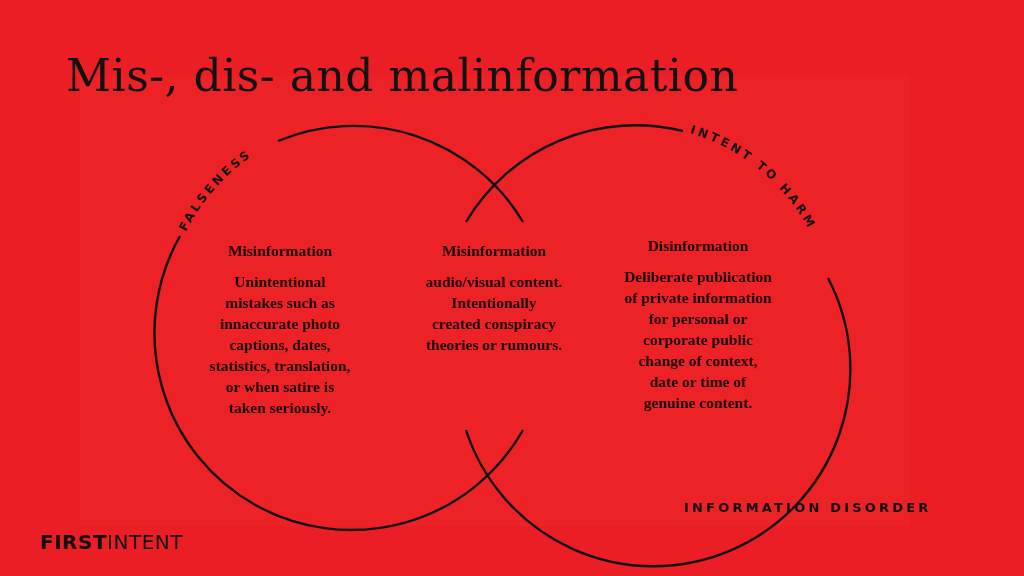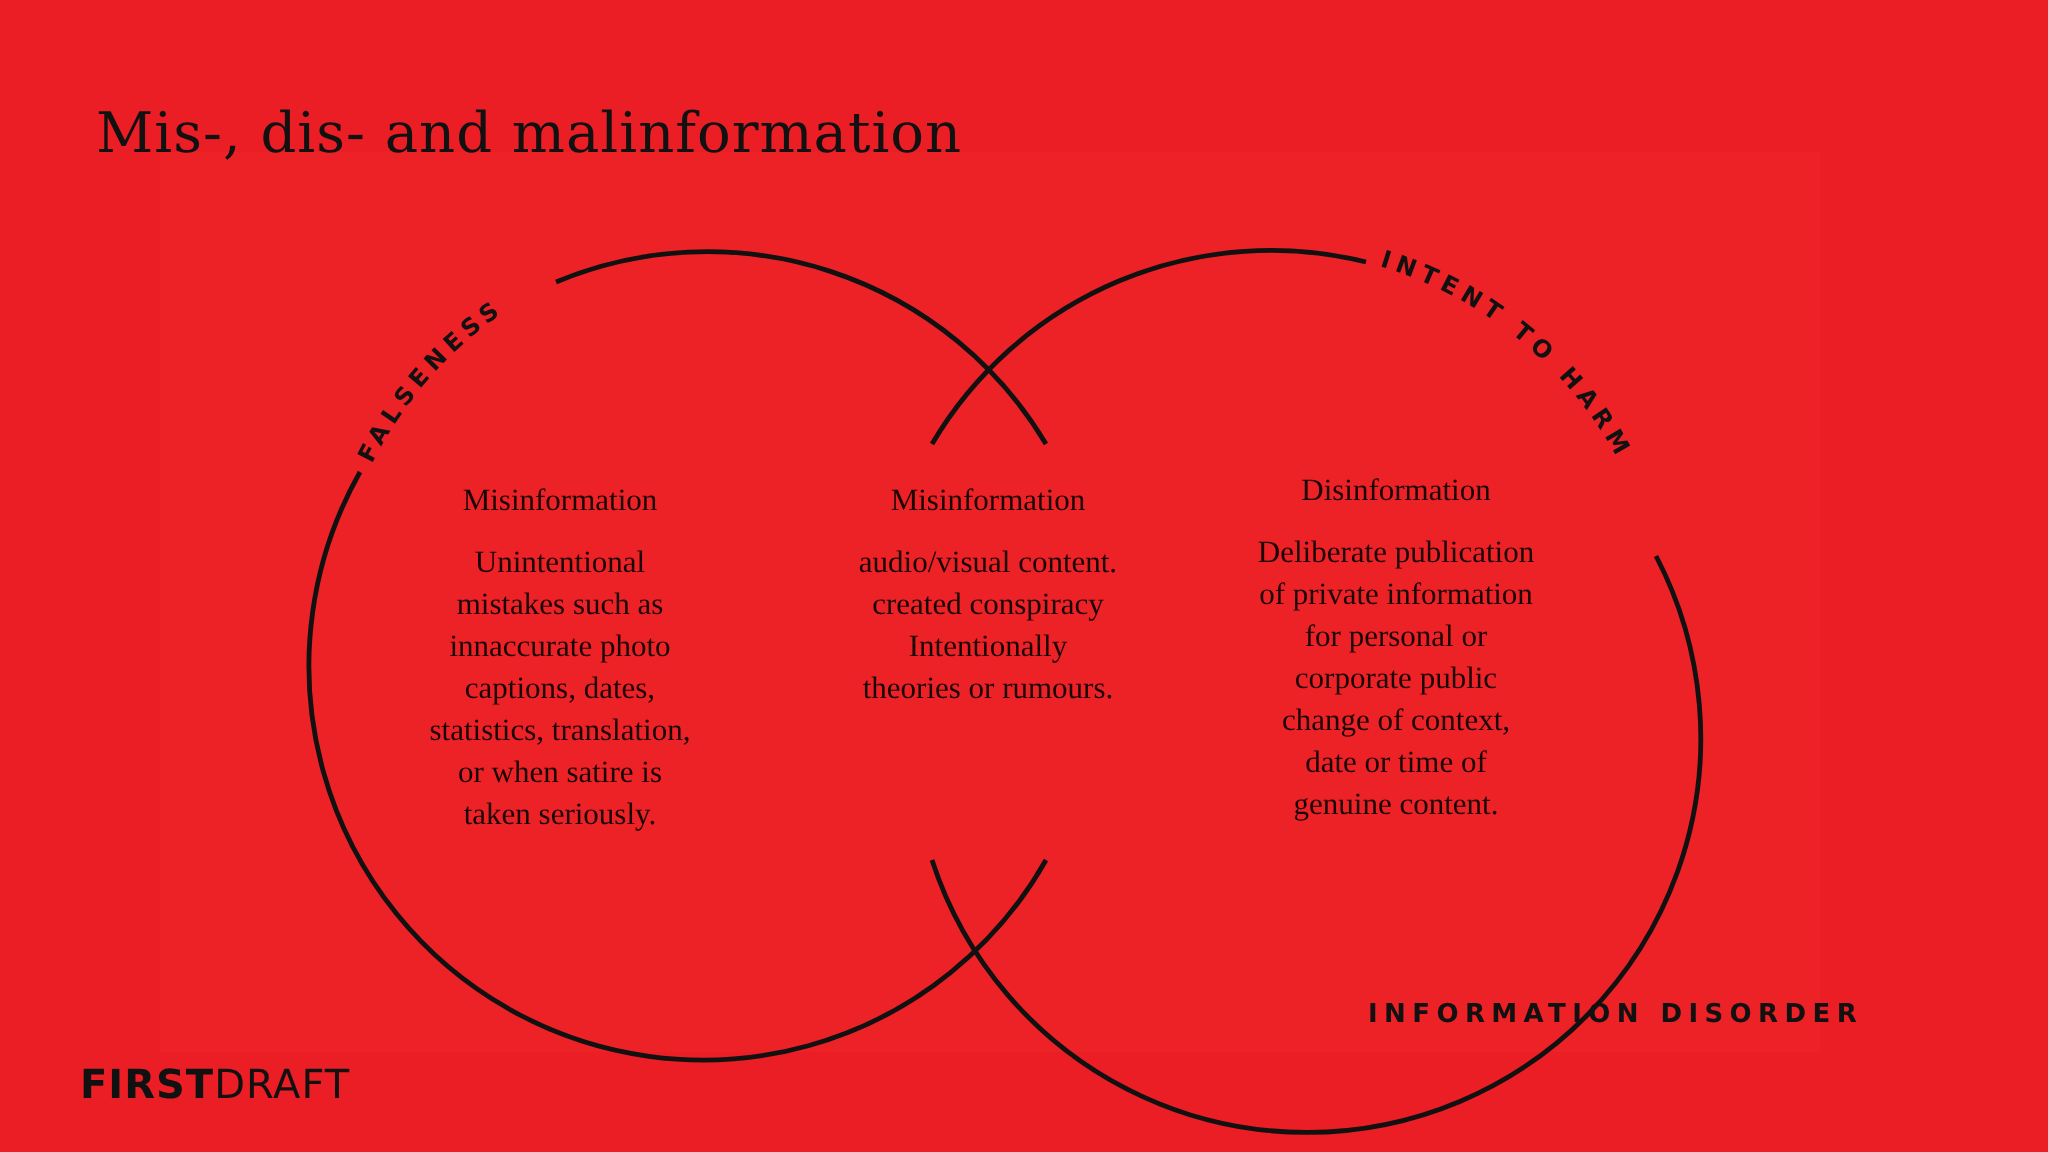--- a/index.html
+++ b/index.html
@@ -1,20 +1,20 @@
 <!DOCTYPE html>
 <html><head>
 <meta charset="utf-8">
 <style>
   html, body { margin:0; padding:0; }
   body { width:1024px; height:576px; background:#ec1e25; position:relative; overflow:hidden; }
   .panel { position:absolute; left:80px; top:76px; width:830px; height:450px; background:#ed2227; }
-  .title { position:absolute; left:48px; top:50px; font-family:"DejaVu Serif", serif; font-size:28px; color:#111; letter-spacing:0.5px; margin:0; font-weight:normal; }
+  .title { position:absolute; left:66px; top:50px; font-family:"DejaVu Serif", serif; font-size:44px; color:#111; letter-spacing:0.5px; margin:0; font-weight:normal; }
   svg.venn { position:absolute; left:0; top:0; }
-  .block { position:absolute; text-align:center; font-family:"Liberation Serif", serif; color:#1a0606; }
+  .block { position:absolute; text-align:center; font-family:"Liberation Serif", serif; color:#1a0606;font-weight:bold; }
   .block .h { font-size:15.5px; margin-bottom:11px; }
   .block .p { font-size:15.5px; line-height:21px; }
   .logo { position:absolute; left:40px; top:530px; font-family:"DejaVu Sans", sans-serif; font-size:20px; color:#111; letter-spacing:0.5px; }
   .logo .b { font-weight:bold;text-align:right; }
   .tag { position:absolute; left:684px; top:500px; font-family:"DejaVu Sans", sans-serif; font-size:13px; color:#111; letter-spacing:3.2px; font-weight:bold; }
   .arctext { font-family:"DejaVu Sans", sans-serif; font-size:12px; font-weight:bold; letter-spacing:3px; fill:#111; }
 </style>
 </head>
 <body>
 
@@ -53,34 +53,34 @@
     <div>statistics, translation,</div>
     <div>or when satire is</div>
     <div>taken seriously.</div>
   </div>
 </div>
 
 <div class="block" style="left:388px; top:242px; width:212px;">
   <div class="h">Misinformation</div>
   <div class="p">
     <div>audio/visual content.</div>
+    <div>Intentionally</div>
     <div>created conspiracy</div>
-    <div>Intentionally</div>
     <div>theories or rumours.</div>
   </div>
 </div>
 
 <div class="block" style="left:598px; top:237px; width:200px;">
   <div class="h">Disinformation</div>
   <div class="p">
     <div>Deliberate publication</div>
     <div>of private information</div>
     <div>for personal or</div>
     <div>corporate public</div>
     <div>change of context,</div>
     <div>date or time of</div>
     <div>genuine content.</div>
   </div>
 </div>
 
-<div class="logo"><span class="b">FIRST</span><span>DRAFT</span></div>
+<div class="logo"><span class="b">FIRST</span><span>INTENT</span></div>
 
 <div class="tag">INFORMATION DISORDER</div>
 
 </body></html>

